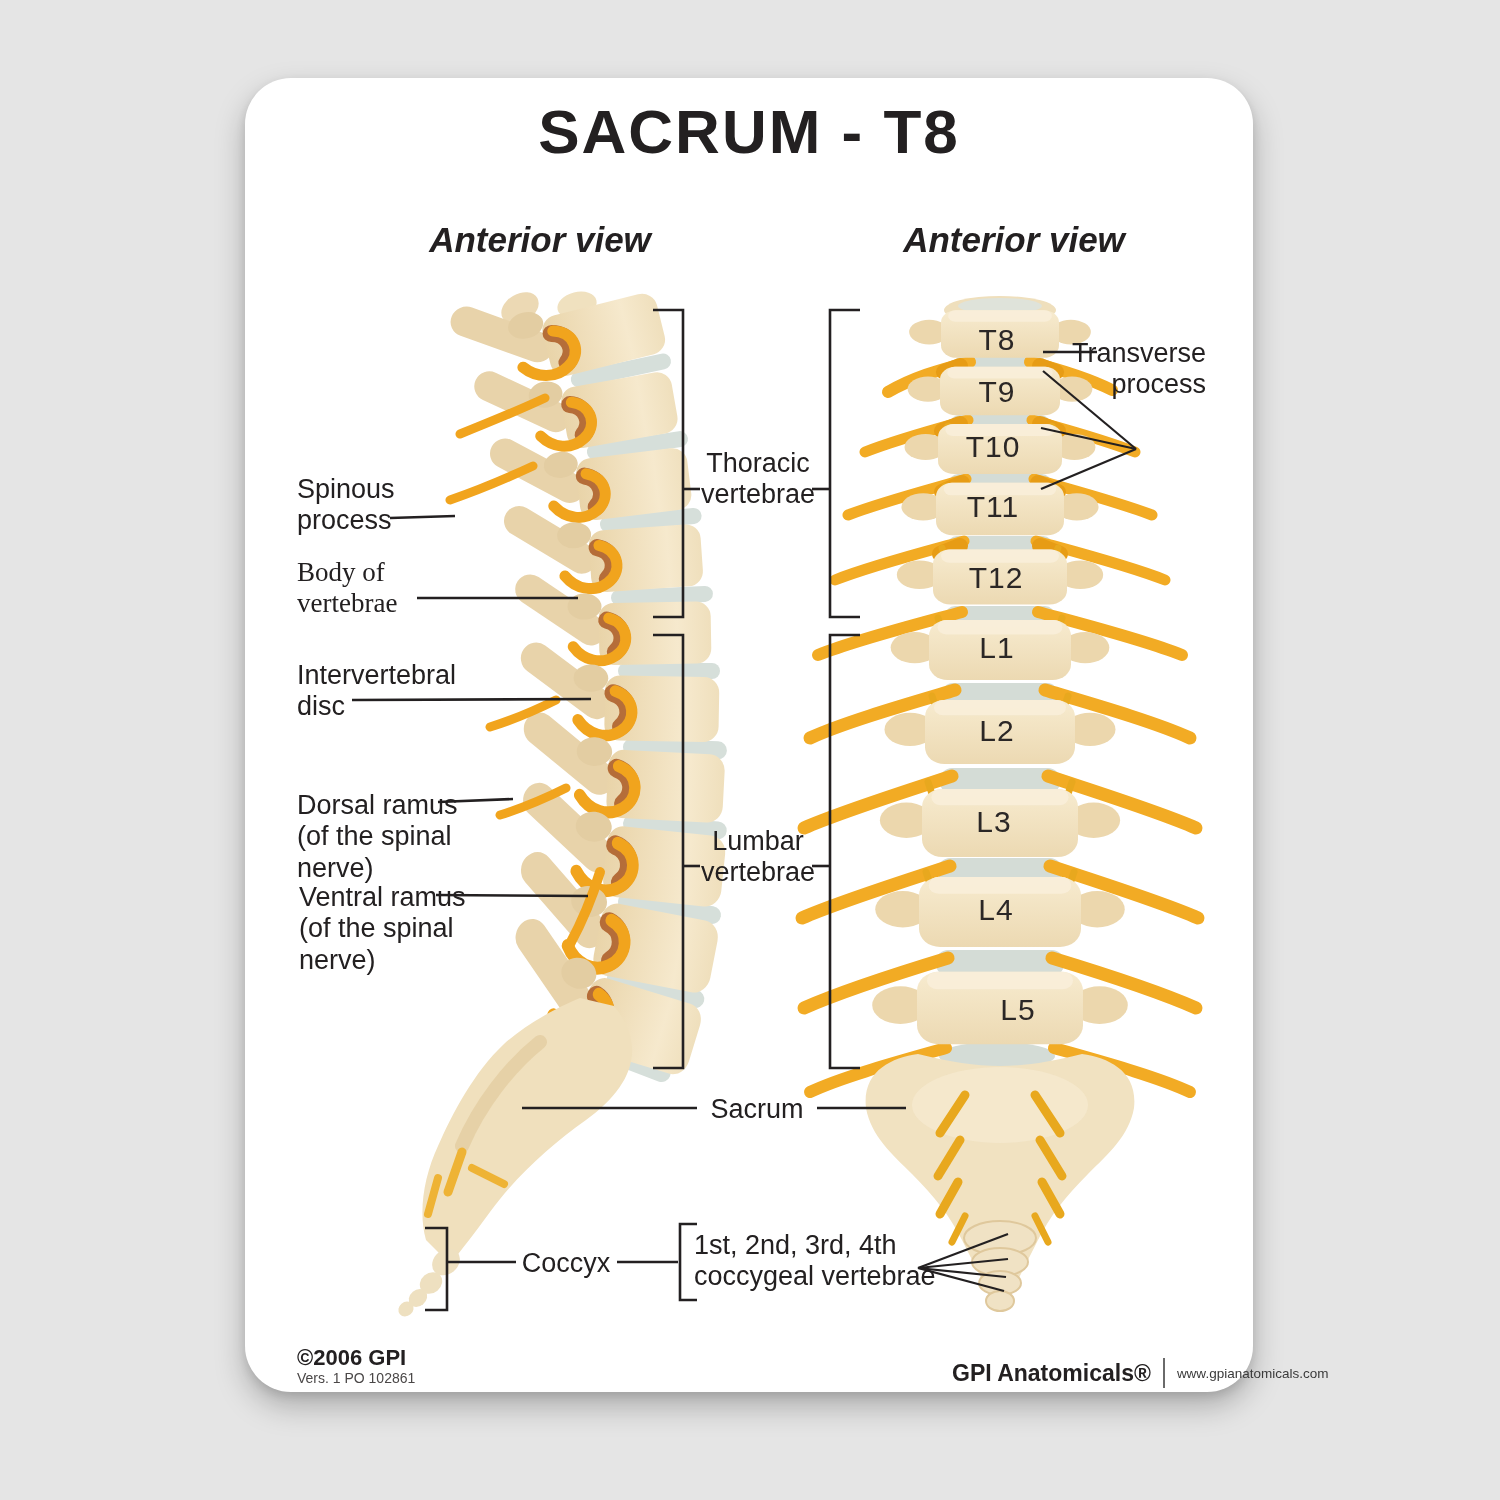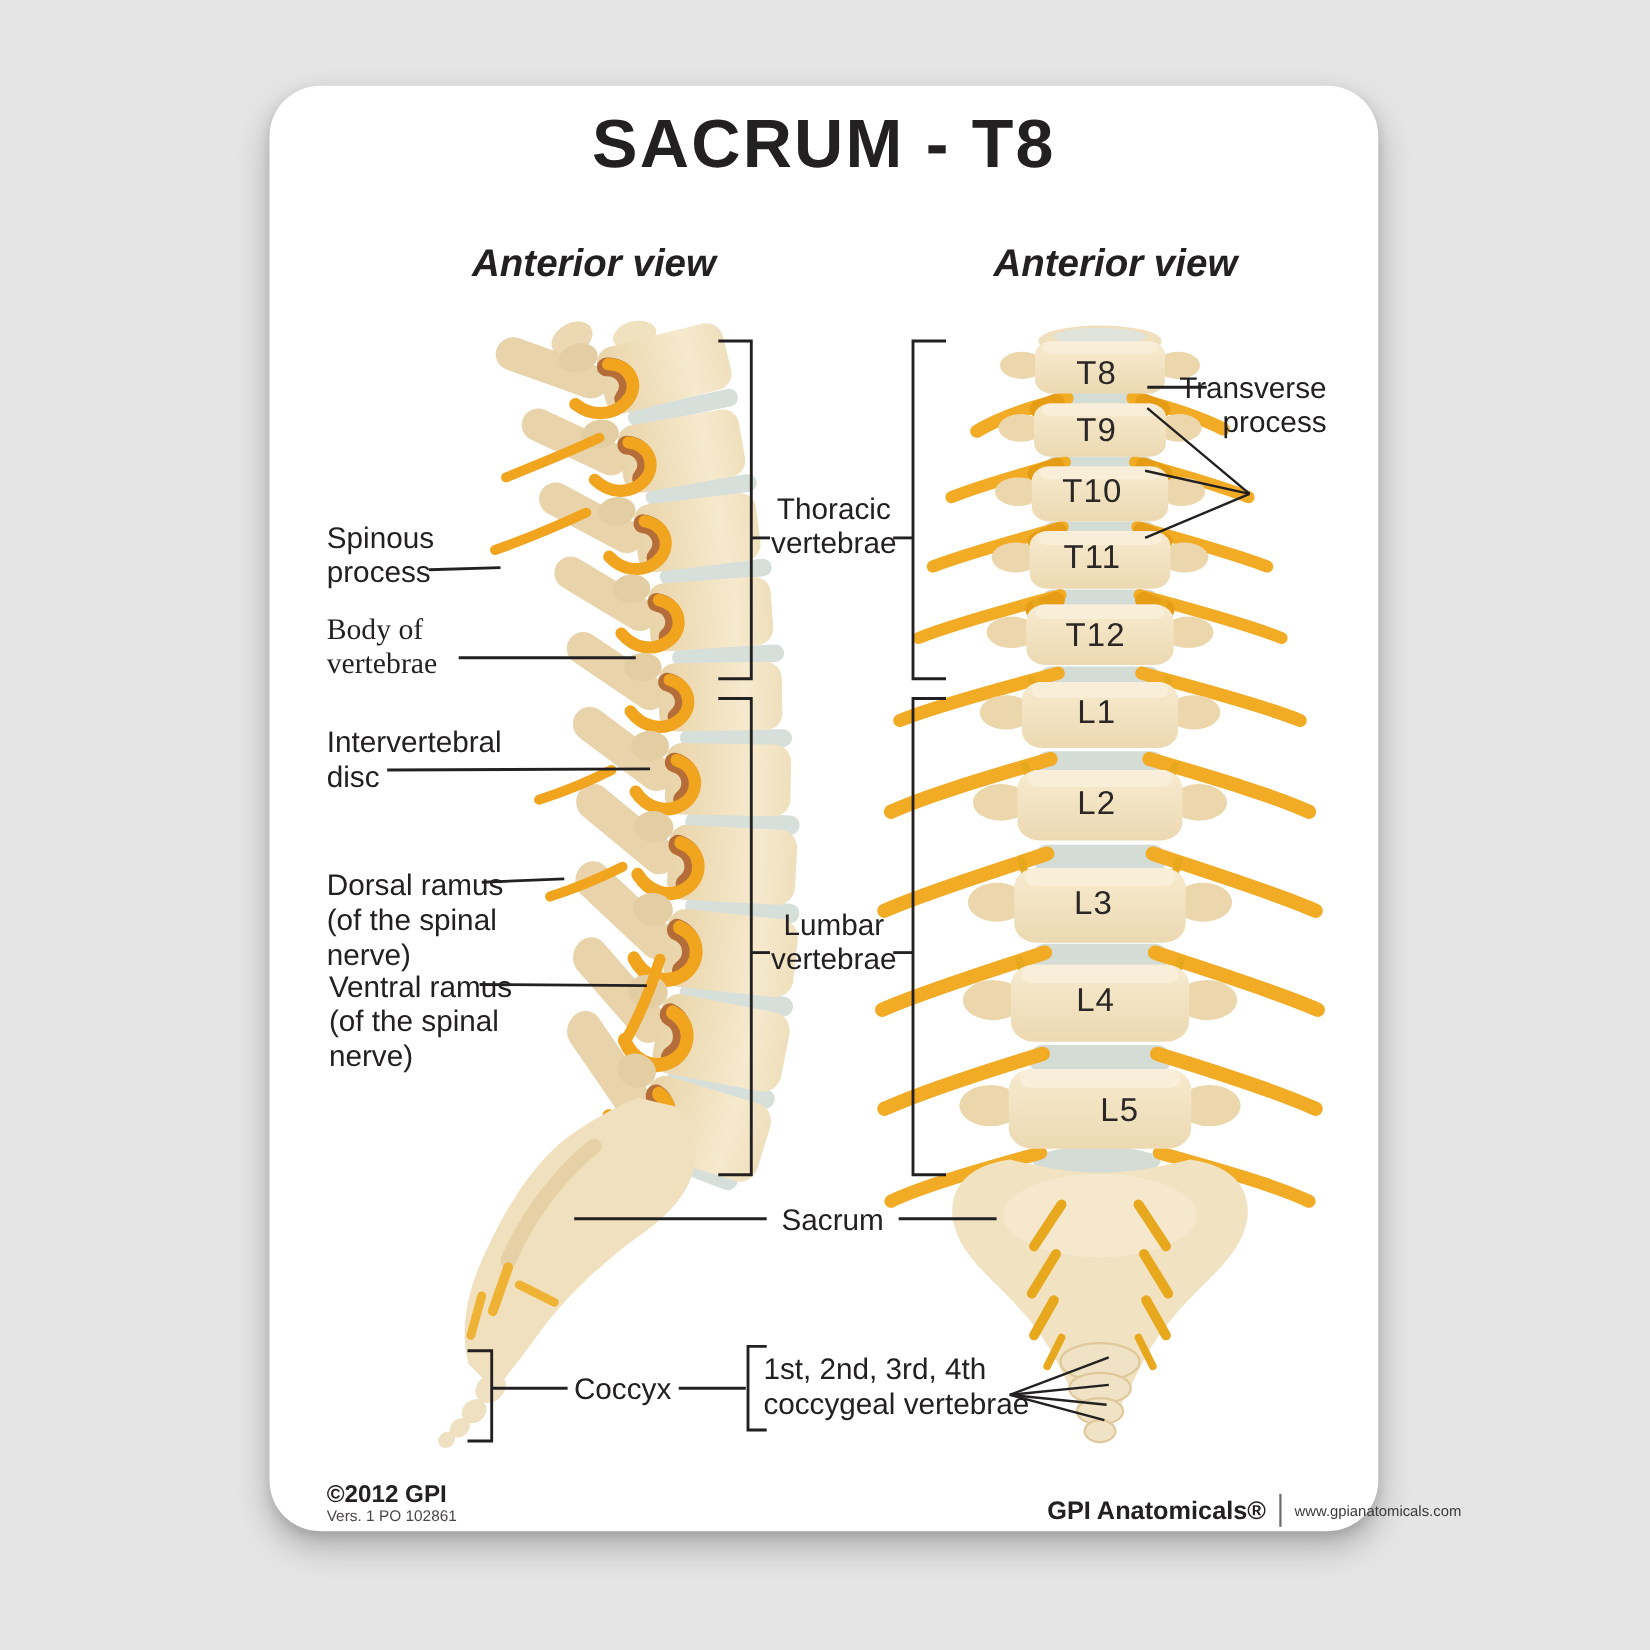--- a/index.html
+++ b/index.html
@@ -307,21 +307,21 @@
   <div class="vlabel" style="left:993px;top:447px;">T10</div>
   <div class="vlabel" style="left:993px;top:507px;">T11</div>
   <div class="vlabel" style="left:996px;top:578px;">T12</div>
   <div class="vlabel" style="left:997px;top:648px;">L1</div>
   <div class="vlabel" style="left:997px;top:731px;">L2</div>
   <div class="vlabel" style="left:994px;top:822px;">L3</div>
   <div class="vlabel" style="left:996px;top:910px;">L4</div>
   <div class="vlabel" style="left:1002px;top:1010px;margin-left:16px;">L5</div>
 
   <div class="f-left">
-    <div class="f-copy">©2012 GPI</div>
+    <div class="f-copy">©2006 GPI</div>
     <div class="f-vers">Vers. 1 PO 102861</div>
   </div>
   <div class="f-right">
     <span class="f-brand">GPI Anatomicals®</span>
     <span class="f-div"></span>
     <span class="f-url">www.gpianatomicals.com</span>
   </div>
 
 </div>
 

